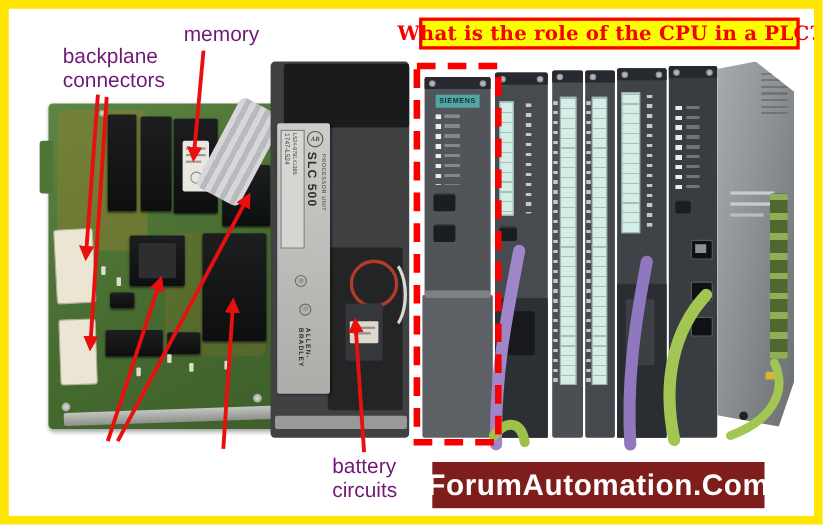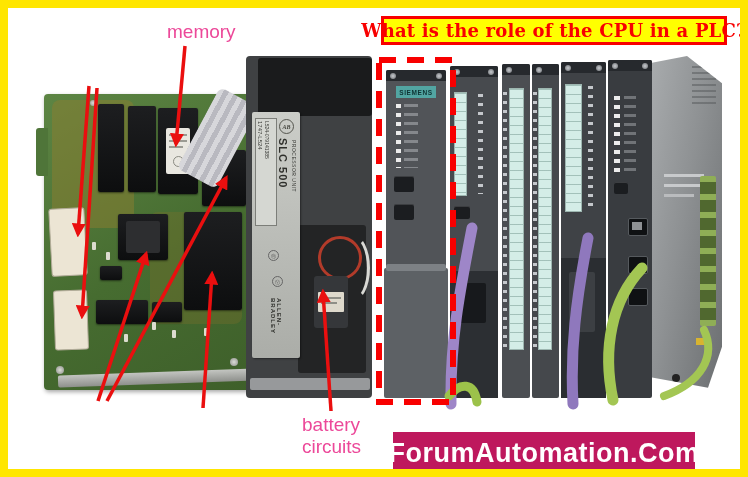--- a/index.html
+++ b/index.html
@@ -1,26 +1,26 @@
 <!DOCTYPE html>
 <html><head>
 <meta charset="utf-8">
 <style>
   html,body{margin:0;padding:0;background:#ddd;}
   #stage{position:relative;width:748px;height:477px;margin:0 auto;background:#ffffff;overflow:hidden;
          font-family:"Liberation Sans",sans-serif;}
   .abs{position:absolute;}
   .frame-border{position:absolute;inset:0;border:8px solid #FFE600;z-index:50;pointer-events:none;}
   
-  .lbl{position:absolute;color:#ec4899;font:400 19px/22px "Liberation Sans",sans-serif;z-index:25;}
+  .lbl{position:absolute;color:#701a75;font:400 19px/22px "Liberation Sans",sans-serif;z-index:25;}
   
   .title-banner{position:absolute;left:381px;top:16px;width:346px;height:29px;background:#FFFF00;
     border:3px solid #F80000;box-sizing:border-box;display:flex;align-items:center;justify-content:center;
     font:700 18px "DejaVu Serif",serif;color:#F80000;letter-spacing:.2px;z-index:30;white-space:nowrap;}
-  .watermark{position:absolute;left:393px;top:432px;width:302px;height:42px;background:#be185d;
+  .watermark{position:absolute;left:393px;top:420px;width:302px;height:42px;background:#7f1d1d;
     display:flex;align-items:center;justify-content:center;font:700 27px "Liberation Sans",sans-serif;
     color:#fff;letter-spacing:.5px;z-index:30;white-space:nowrap;}
   
   .pcb{position:absolute;left:44px;top:94px;width:212px;height:296px;border-radius:4px;
     background:linear-gradient(150deg,#5d8544,#466c30 55%,#3e5f2a);box-shadow:1px 2px 4px rgba(0,0,0,.35);z-index:1;}
   .patch{position:absolute;border-radius:8px;}
   .chip{position:absolute;background:linear-gradient(#1d1e20,#0d0e0f);border-radius:2px;
     box-shadow:0 1px 2px rgba(0,0,0,.5);z-index:3;}
   .cap{position:absolute;width:4px;height:8px;background:#dcdccf;border-radius:1px;z-index:3;}
   .screw{position:absolute;border-radius:50%;background:radial-gradient(#dadcd6,#8d8f89);z-index:4;}
@@ -227,20 +227,24 @@
       <line x1="185" y1="46" x2="176" y2="144"></line>
       <line x1="89" y1="86" x2="78" y2="234"></line>
       <line x1="97" y1="88" x2="82" y2="316"></line>
       <line x1="98" y1="401" x2="146" y2="254"></line>
       <line x1="107" y1="401" x2="226" y2="178"></line>
       <line x1="203" y1="408" x2="212" y2="274"></line>
       <line x1="331" y1="411" x2="323" y2="292"></line>
     </g>
   </svg>
 
+  <div class="lbl" style="left:57px;top:41px;">
+    <div>backplane</div>
+    <div>connectors</div>
+  </div>
   <div class="lbl" style="left:167px;top:21px;">memory</div>
   <div class="lbl" style="left:60px;top:404px;">
   </div>
   <div class="lbl" style="left:302px;top:414px;">
     <div>battery</div>
     <div>circuits</div>
   </div>
 
   <div class="title-banner">What is the role of the CPU in a PLC?</div>
   <div class="watermark">ForumAutomation.Com</div>

